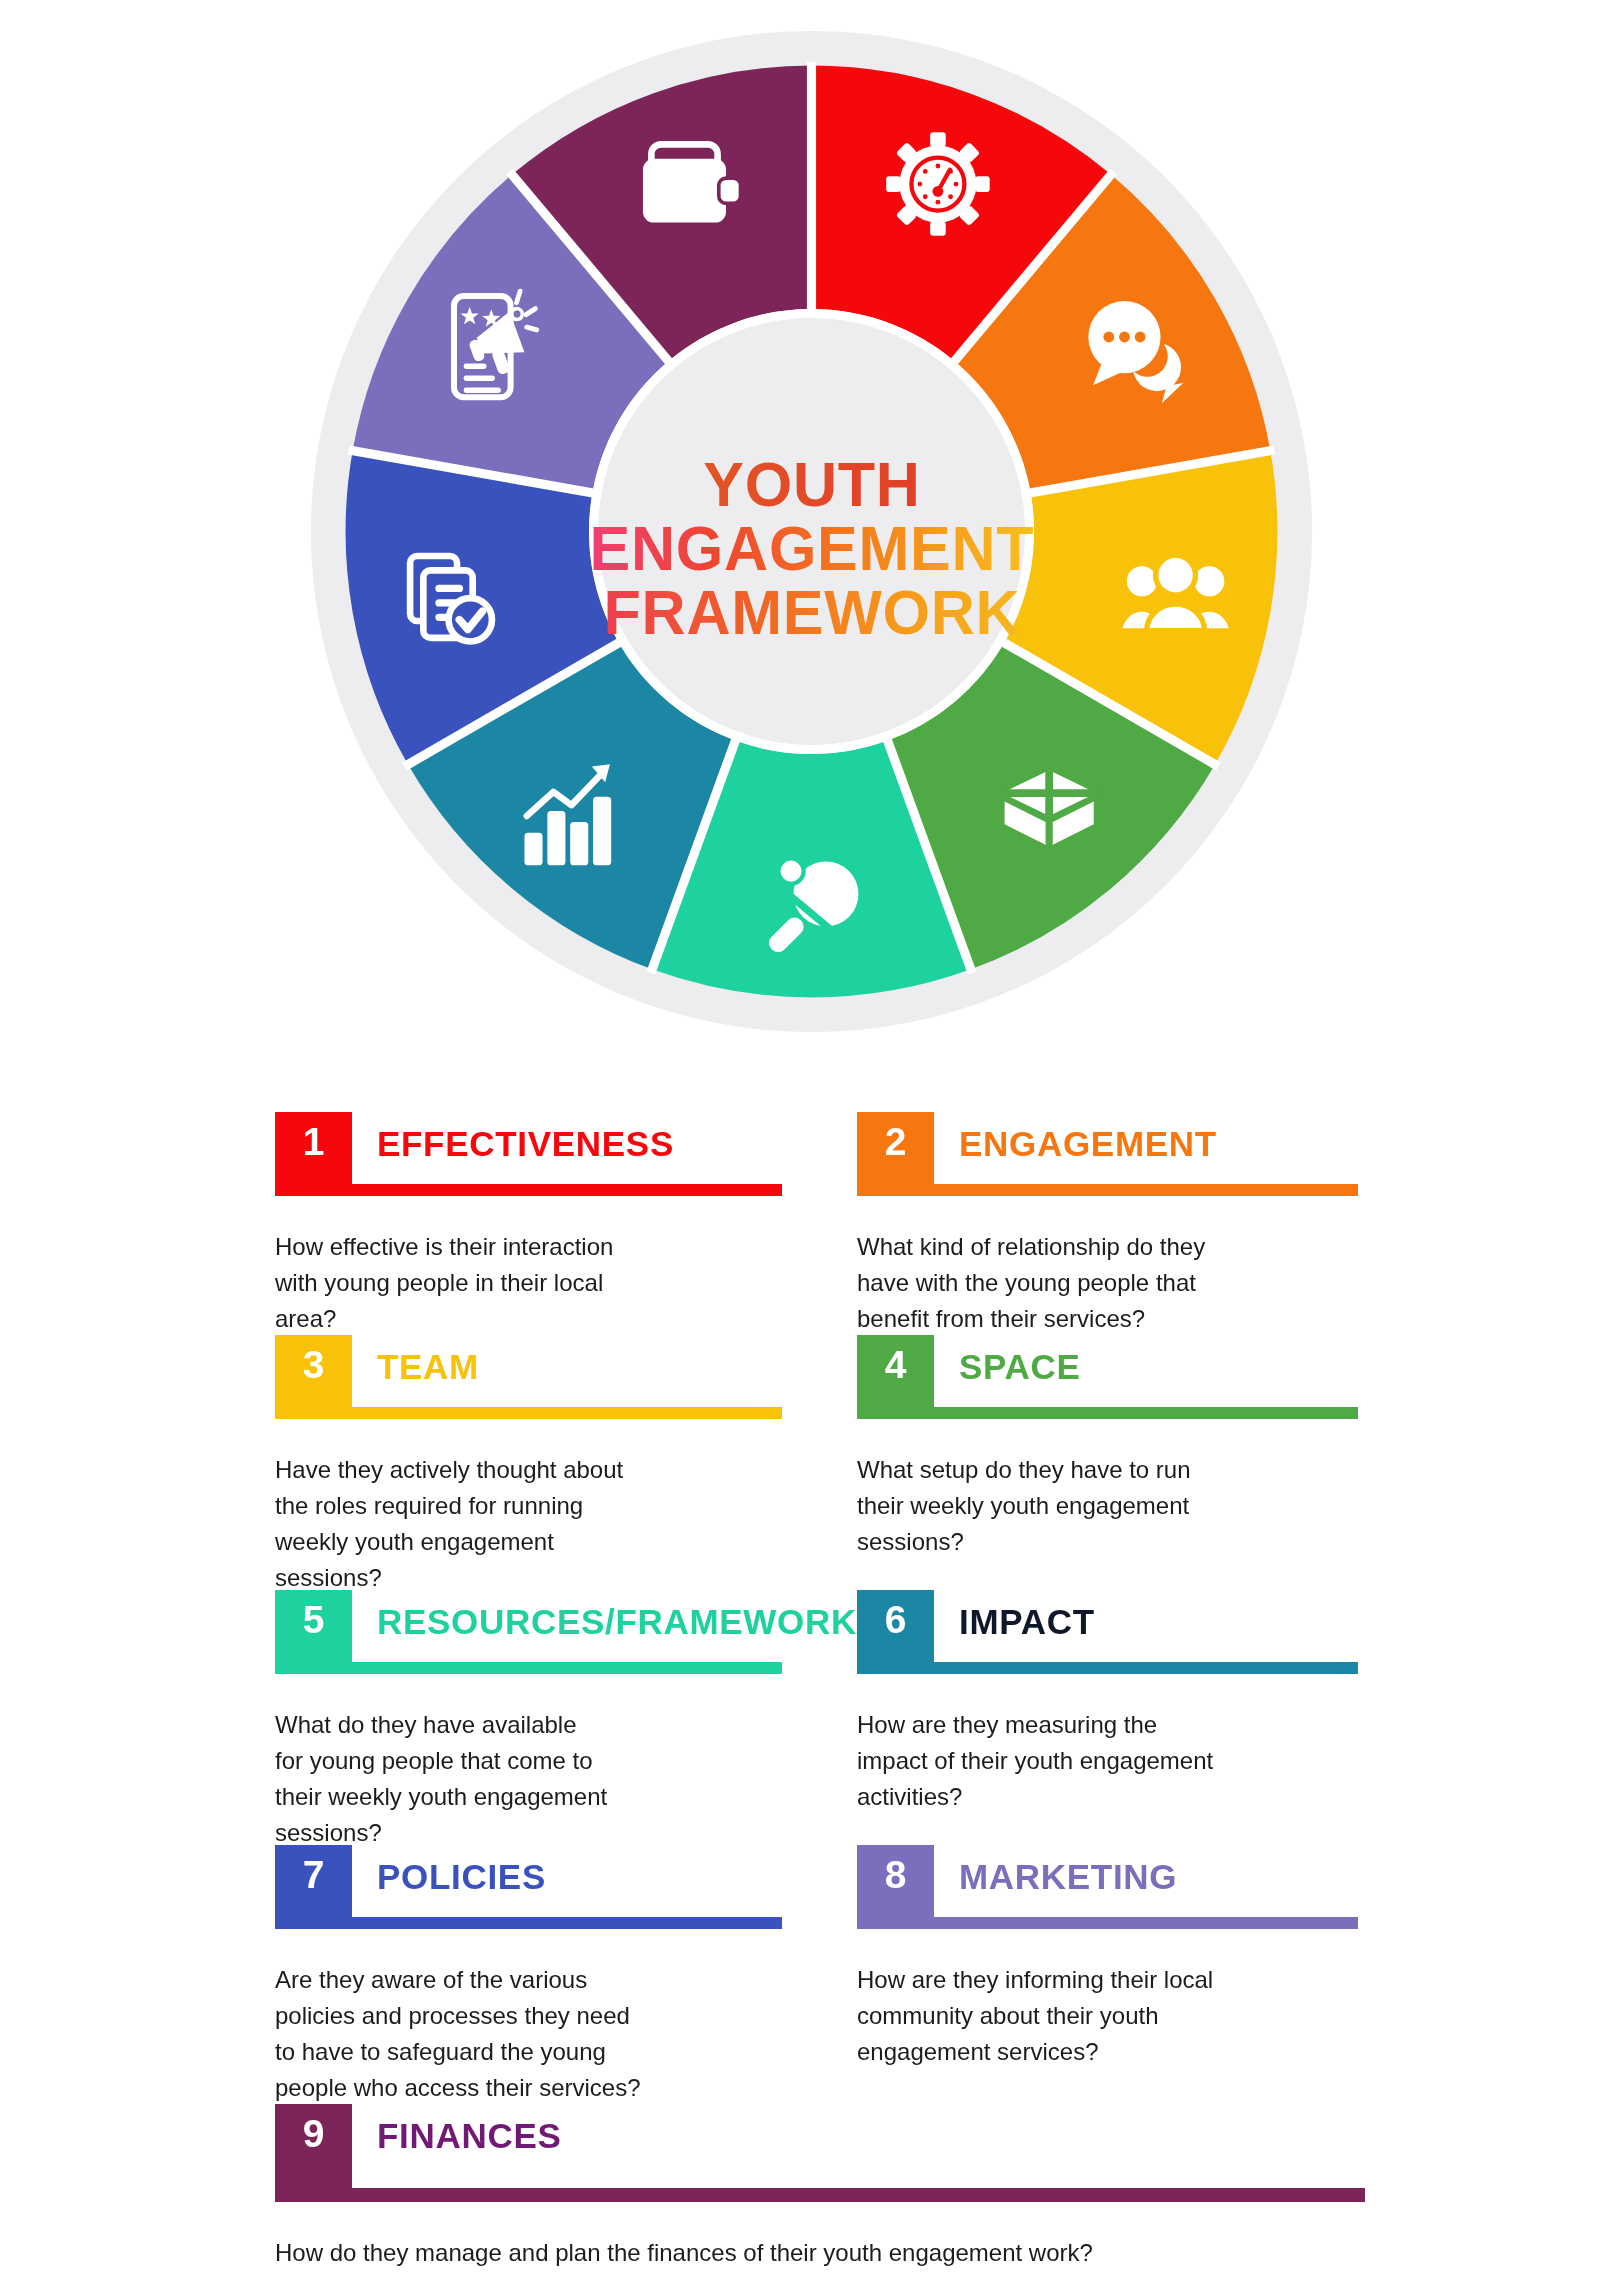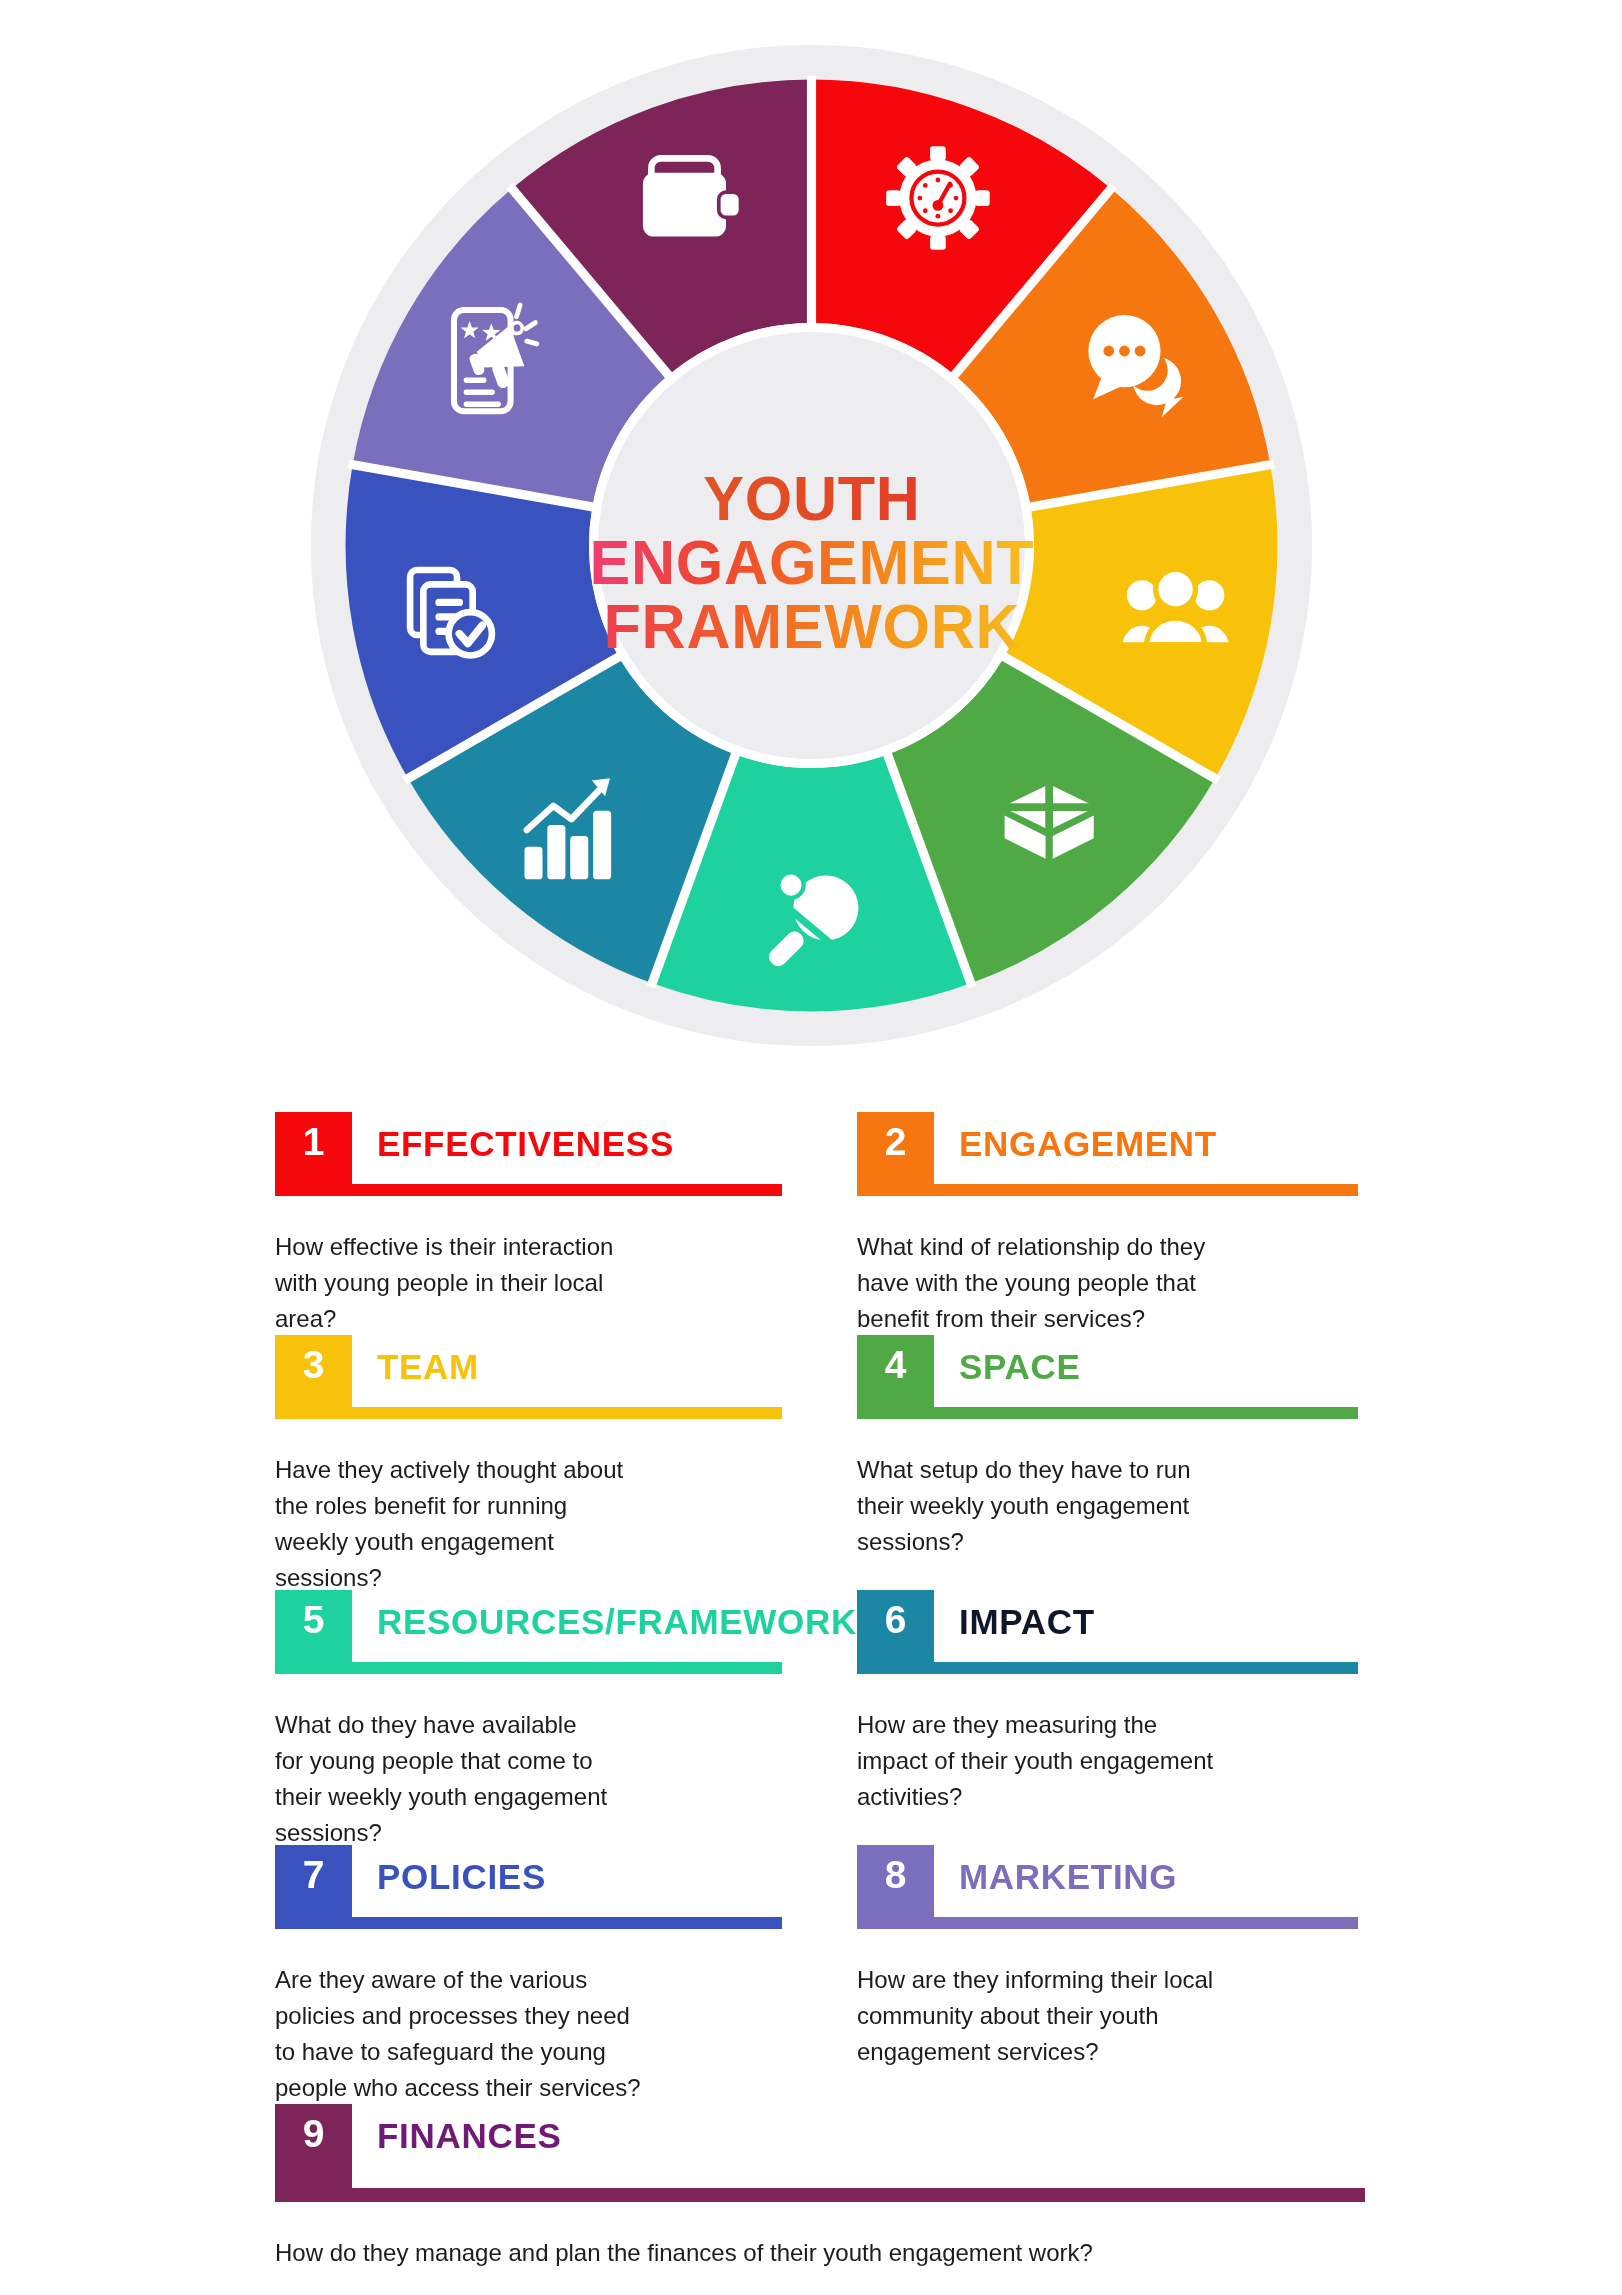--- a/index.html
+++ b/index.html
@@ -1,20 +1,20 @@
 <!DOCTYPE html>
 <html style="font-size:10.5px"><head>
 <meta charset="utf-8">
 <style>
   html,body{margin:0;padding:0;background:#fff;}
   .page{position:relative;width:1623px;height:2295px;background:#FFFFFF;overflow:hidden;
         font-family:"Liberation Sans",sans-serif;}
 
   
-  .wheel-wrap{position:absolute;left:288px;top:22px;width:1047px;height:1047px;}
+  .wheel-wrap{position:absolute;left:288px;top:8px;width:1047px;height:1047px;}
   .wheel-wrap svg{display:block;}
   .center-title{position:absolute;left:50%;top:540px;transform:translate(-50%,-50%) scaleX(.97);
         text-align:center;font-weight:bold;font-size:63px;line-height:64px;letter-spacing:0.7px;
         white-space:nowrap;}
   .center-title span{display:block;}
   .g1{color:#E24A28;}
   .g2{color:#EE4530;}
   .g3{color:#F06027;}
   @supports ((-webkit-background-clip:text) or (background-clip:text)){
     .center-title span{color:transparent;-webkit-text-fill-color:transparent;
@@ -227,21 +227,21 @@
 benefit from their services?</p>
   </section>
       <section class="section" style="left: 275px; top: 1335px; width: 507px;">
     <div class="s-header">
       <div class="s-strip" style="background: rgb(249, 194, 10);"></div>
       <div class="s-num">3</div>
       <div class="s-title" style="color: rgb(249, 194, 10);">TEAM</div>
       <div class="s-bar" style="background: rgb(249, 194, 10);"></div>
     </div>
     <p class="s-body">Have they actively thought about
-the roles benefit for running
+the roles required for running
 weekly youth engagement
 sessions?</p>
   </section>
       <section class="section" style="left: 857px; top: 1335px; width: 501px;">
     <div class="s-header">
       <div class="s-strip" style="background: rgb(79, 169, 69);"></div>
       <div class="s-num">4</div>
       <div class="s-title" style="color: rgb(79, 169, 69);">SPACE</div>
       <div class="s-bar" style="background: rgb(79, 169, 69);"></div>
     </div>

